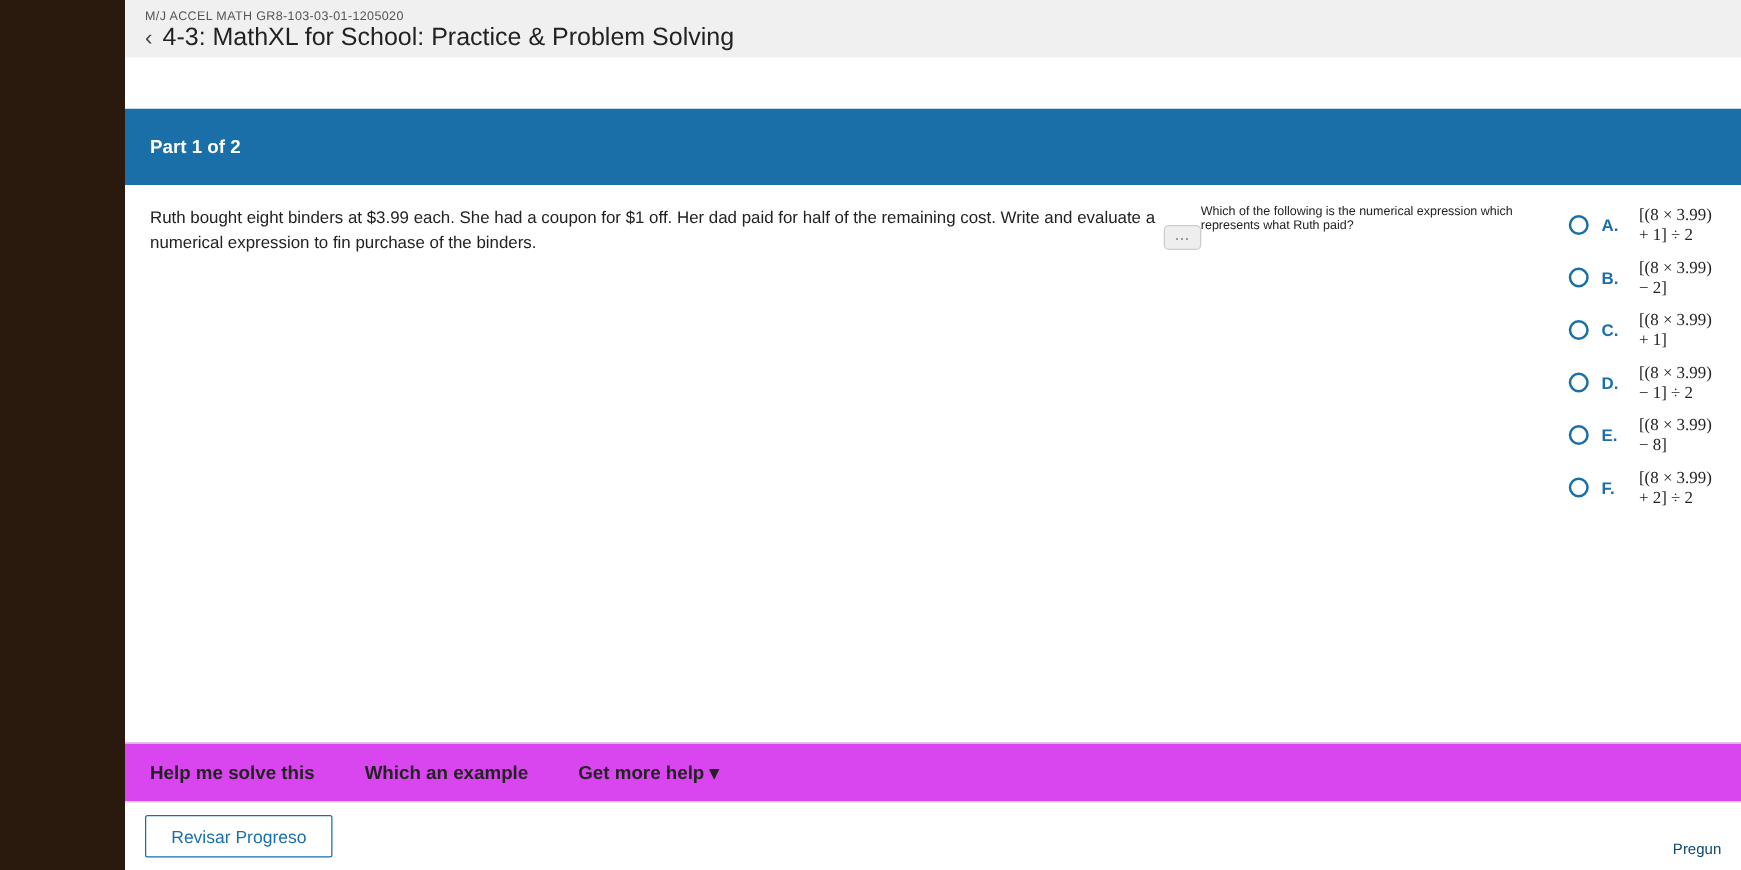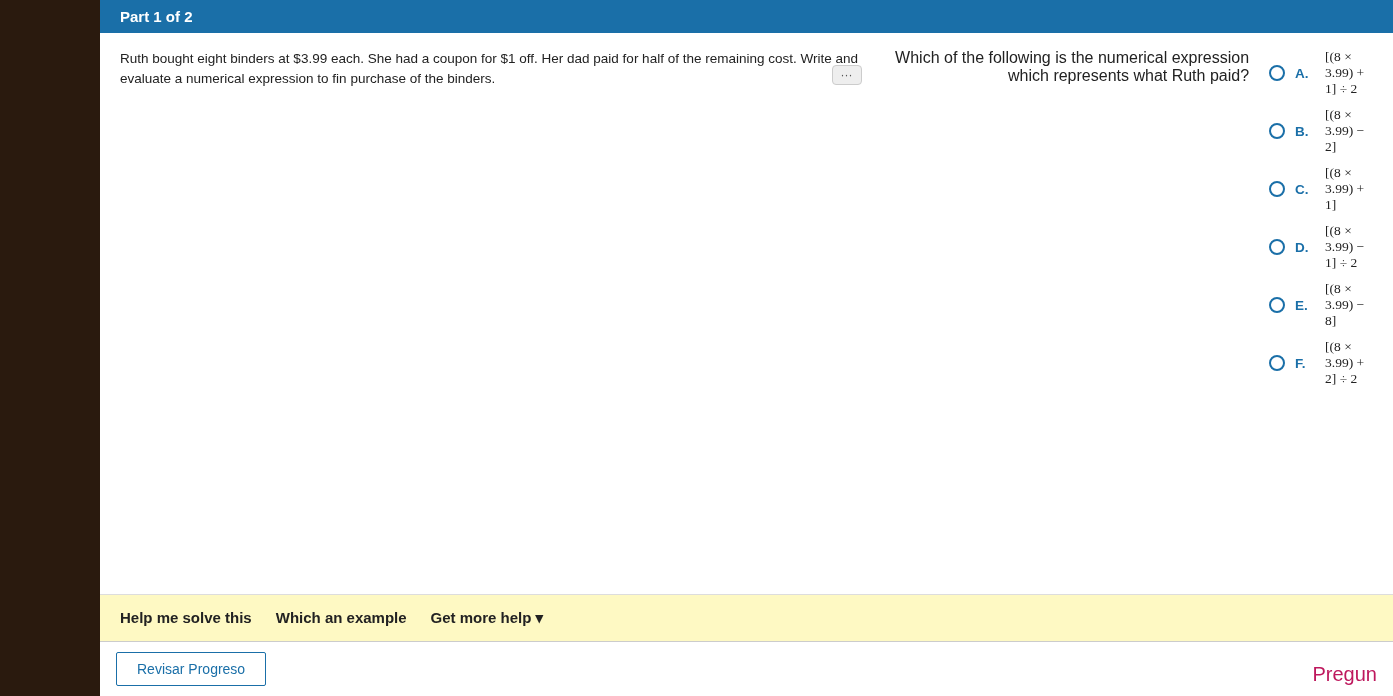--- a/index.html
+++ b/index.html
@@ -50,23 +50,24 @@
     .question-panel {
       background: #ffffff;
       margin: 0 0 0 0;
       flex: 1;
       display: flex;
       flex-direction: column;
     }
     .part-header {
       background: #1a6fa8;
       color: white;
-      padding: 8px 20px;
+      padding: 22px 20px;
       font-size: 15px;
       font-weight: 600;
+      margin-top: 41px;
     }
     .question-body {
       padding: 16px 20px 10px 20px;
       flex: 1;
       display: flex;
       flex-direction: row;
     }
     .problem-text {
       font-size: 13.5px;
       color: #222;
@@ -83,24 +84,23 @@
       background: #eee;
       border: 1px solid #ccc;
       border-radius: 4px;
       padding: 2px 8px;
       font-size: 12px;
       cursor: pointer;
       color: #555;
       margin-top: -4px;
     }
     .question-prompt {
-      font-size: 16px;
+      font-size: 10px;
       color: #222;
       margin-bottom: 16px;
-      text-align: right;
     }
     .answer-options {
       display: flex;
       flex-direction: column;
       gap: 10px;
       margin-left: 20px;
     }
     .option-row {
       display: flex;
       align-items: center;
@@ -123,23 +123,23 @@
       color: #1a6fa8;
       font-weight: 600;
       min-width: 20px;
     }
     .option-text {
       color: #222;
     }
     .help-bar {
       padding: 14px 20px;
       display: flex;
-      gap: 24px;
-      align-items: flex-start;
-      background: #fef9c3;
+      gap: 40px;
+      align-items: center;
+      background: #d946ef;
       border-top: 1px solid #ddd;
     }
     .help-link {
       font-size: 15px;
       font-weight: 600;
       color: #222;
       cursor: pointer;
       text-decoration: none;
     }
     .footer-bar {
@@ -153,33 +153,40 @@
     .revisar-btn {
       border: 1px solid #1a6fa8;
       background: white;
       color: #1a6fa8;
       padding: 8px 20px;
       font-size: 14px;
       cursor: pointer;
       border-radius: 2px;
     }
     .pregun-text {
-      font-size: 20px;
-      color: #be185d;
+      font-size: 12px;
+      color: #0c4a6e;
     }
     .math-expr {
       font-family: Liberation Serif, serif;
     }
   </style>
 </head>
 <body>
 
 <div class="main-container">
   <div class="content-area">
 
+    <div class="breadcrumb-area">
+      <div class="breadcrumb-subtitle">M/J ACCEL MATH GR8-103-03-01-1205020</div>
+      <div class="breadcrumb-title">
+        <span class="back-arrow">‹</span>
+        <span>4-3: MathXL for School: Practice &amp; Problem Solving</span>
+      </div>
+    </div>
 
     <div class="question-panel">
 
       <div class="part-header">Part 1 of 2</div>
 
       <div class="question-body">
 
         <div class="problem-text">
           <span>Ruth bought eight binders at $3.99 each. She had a coupon for $1 off. Her dad paid for half of the remaining cost. Write and evaluate a numerical expression to fin purchase of the binders.</span>
           <button class="ellipsis-btn">···</button>

